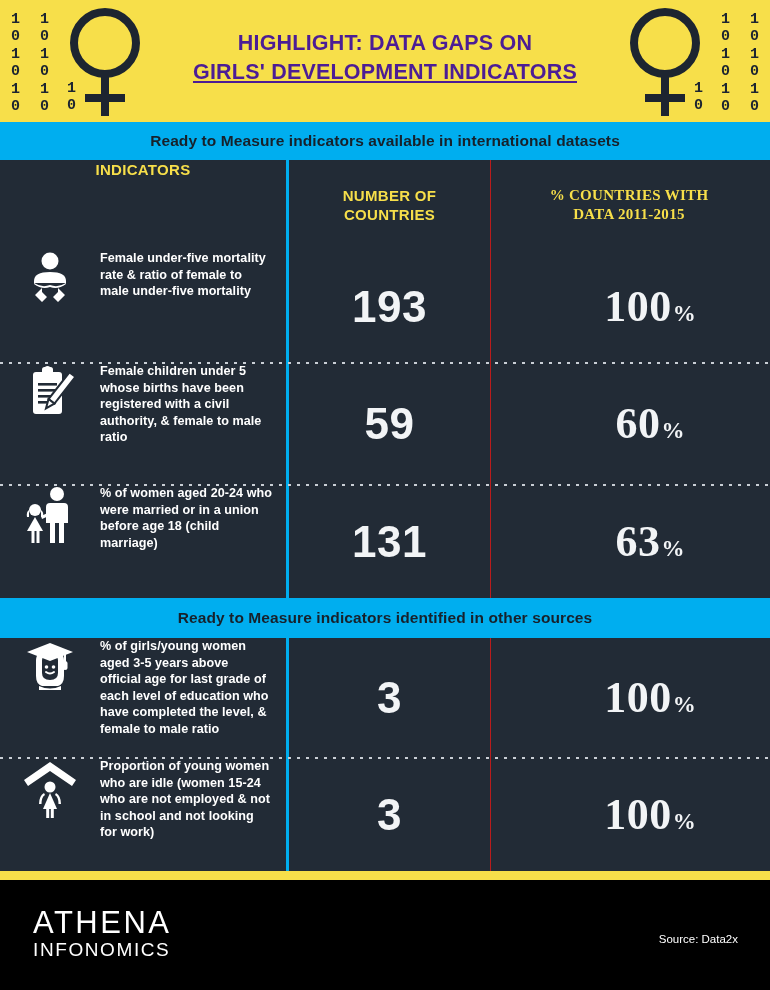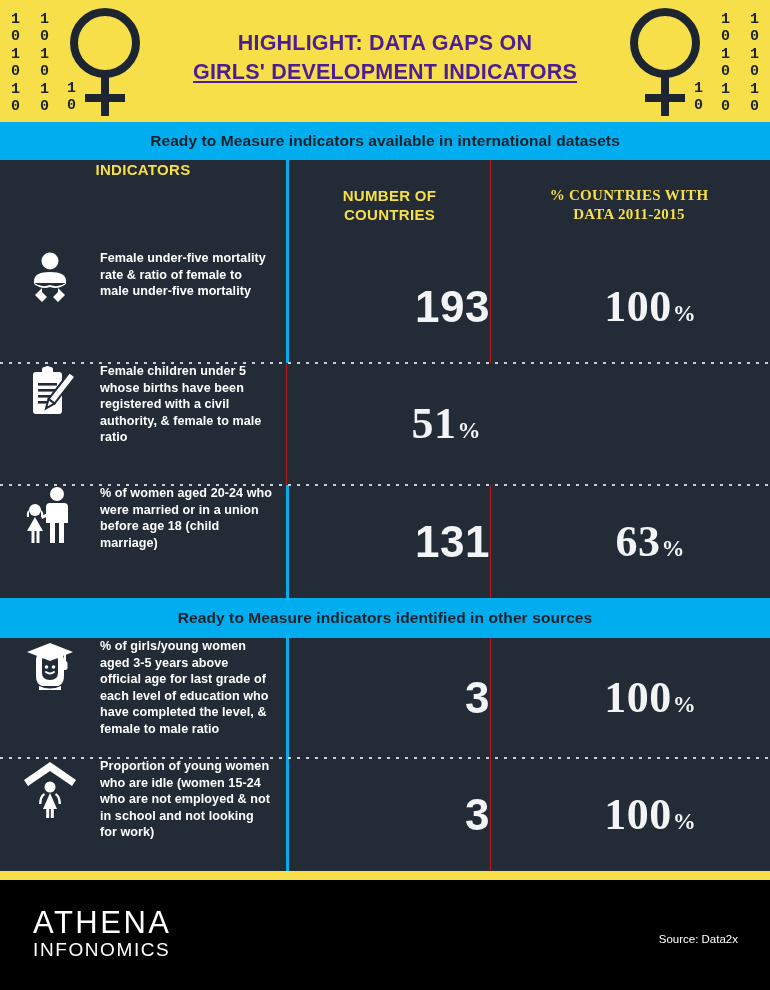--- a/index.html
+++ b/index.html
@@ -100,21 +100,21 @@
     box-sizing: border-box;
     display: flex;
     align-items: flex-start;
     position: relative;
   }
   .col-num {
     width: 204px;
     box-sizing: border-box;
     display: flex;
     align-items: center;
-    justify-content: flex-end;
+    justify-content: center;
     border-left: 3px solid #00AEEF;
     position: relative;
   }
   .col-pct {
     width: 277px;
     box-sizing: border-box;
     display: flex;
     align-items: center;
     justify-content: center;
     border-left: 1px solid #b91c1c;
@@ -350,23 +350,26 @@
             <rect x="16" y="32" width="19" height="2.6" fill="#222b36"></rect>
             <rect x="16" y="38" width="13" height="2.6" fill="#222b36"></rect>
             <g transform="rotate(38 34 33)">
               <rect x="30" y="6" width="7.5" height="34" fill="#ffffff" stroke="#222b36" stroke-width="2"></rect>
               <path d="M30 40 L33.75 49 L37.5 40 Z" fill="#ffffff" stroke="#222b36" stroke-width="2"></path>
             </g>
           </svg>
         </div>
         <div class="ind-text">Female children under 5 whose births have been registered with a civil authority, &amp; female to male ratio</div>
       </div>
+      <div class="col-num">
+        <span class="num">59</span>
+      </div>
       <div class="col-pct">
         <span class="pct-wrap">
-          <span class="pct-val">51</span>
+          <span class="pct-val">60</span>
           <span class="pct-sign">%</span>
         </span>
       </div>
       <div class="dotted-sep"></div>
     </div>
 
     <div class="row drow r3">
       <div class="col-ind">
         <div class="icon-wrap">
           <svg width="62" height="62" viewBox="0 0 62 62">

